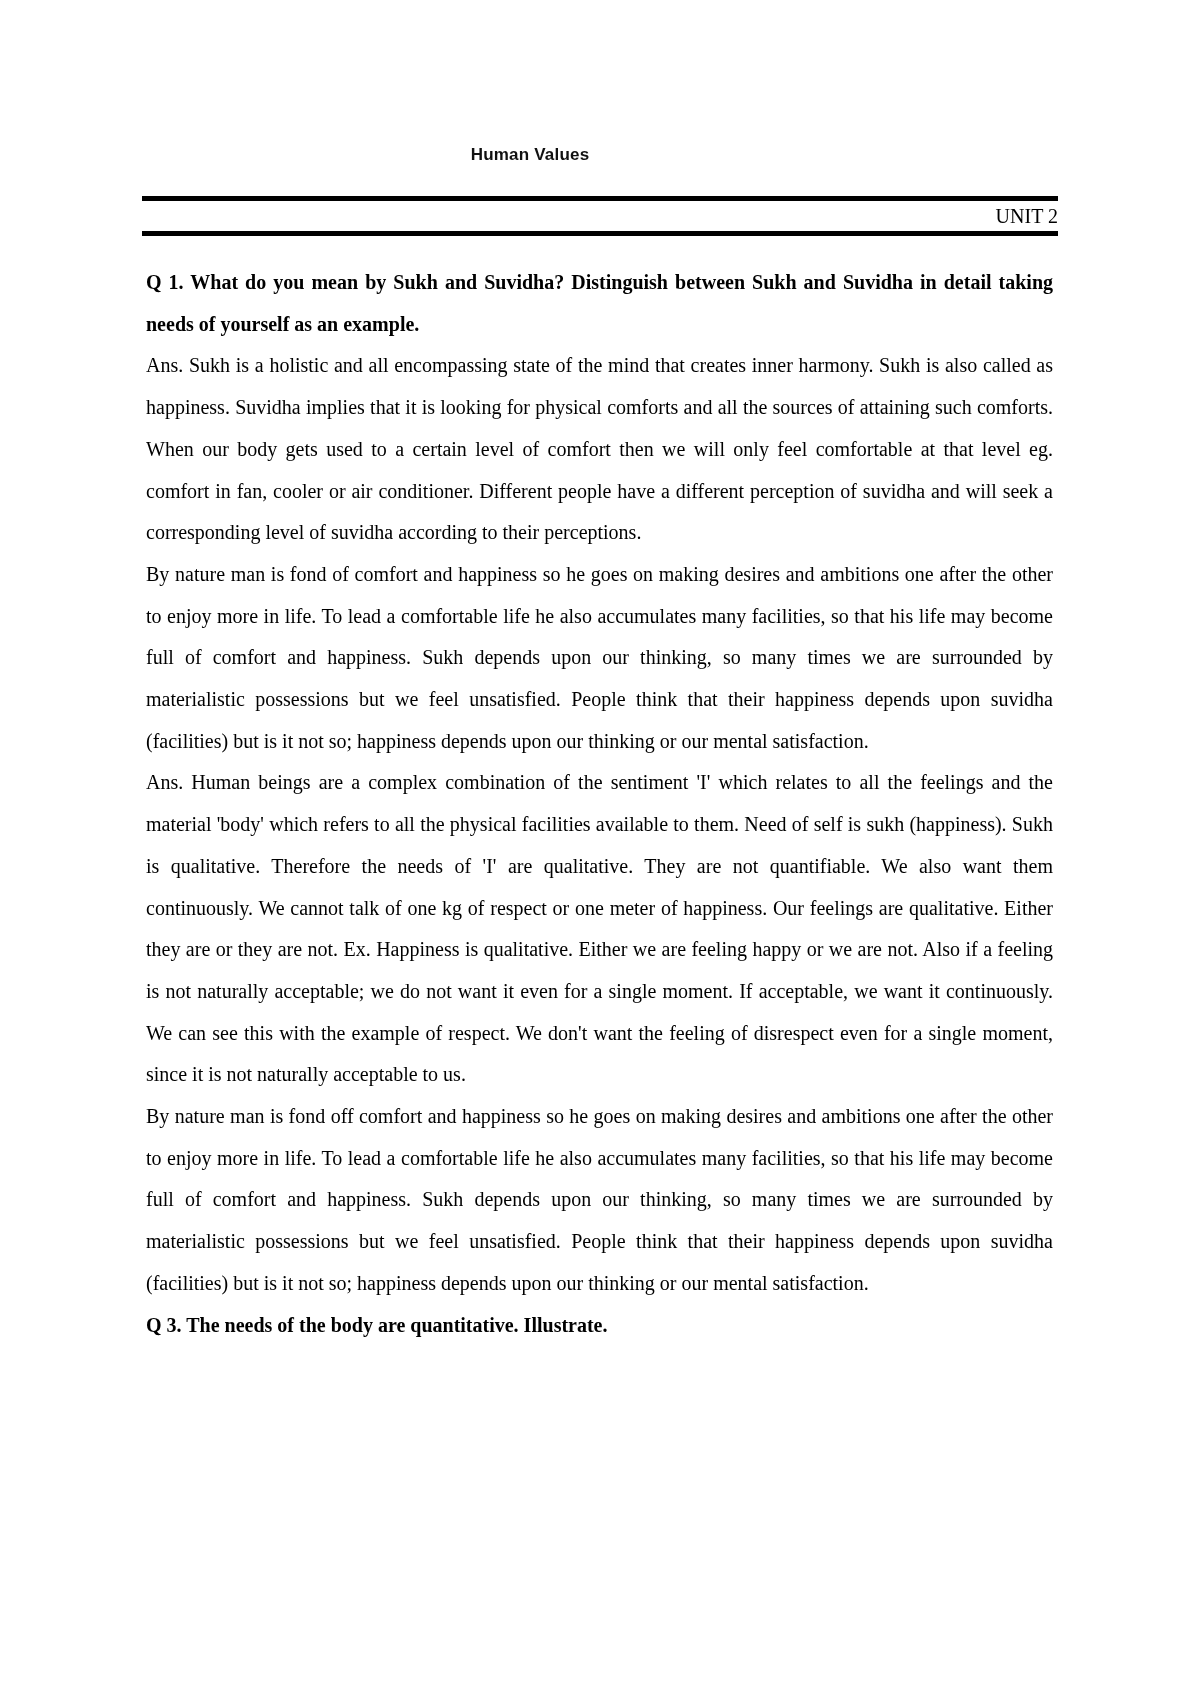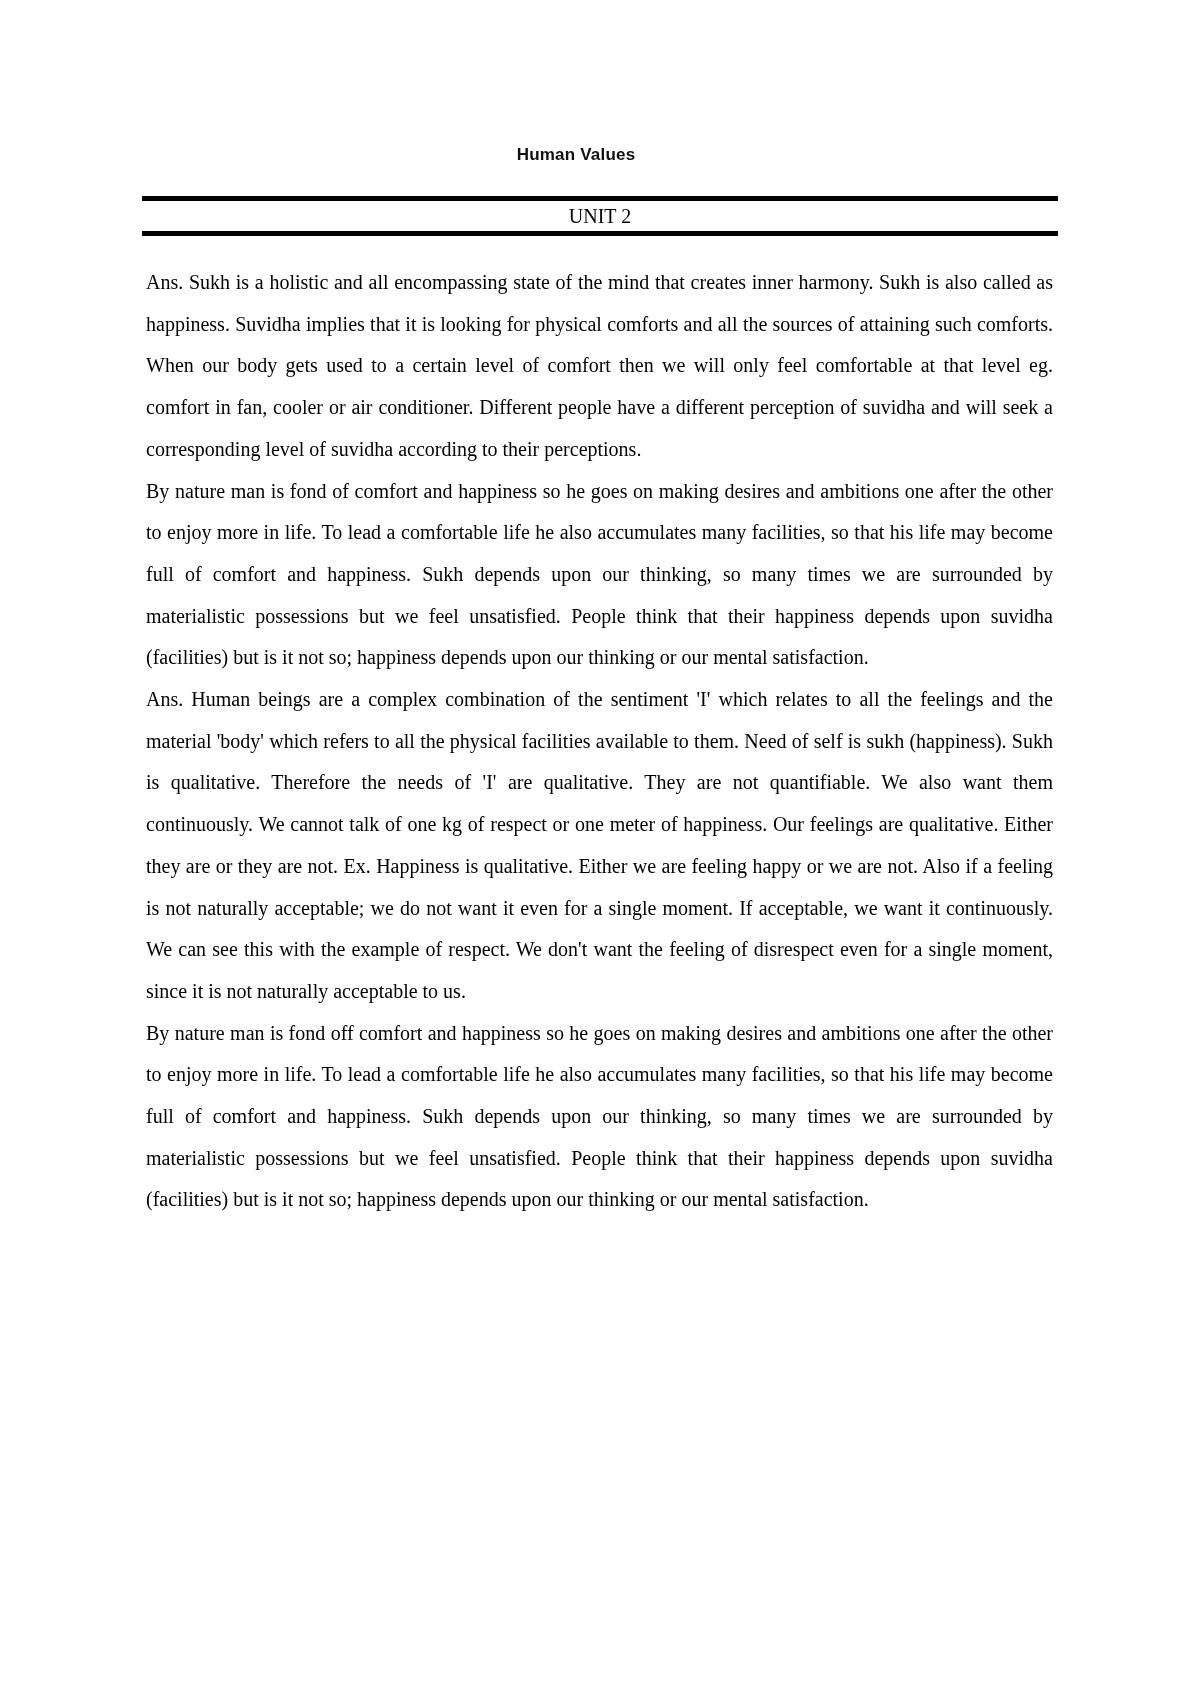--- a/index.html
+++ b/index.html
@@ -3,30 +3,29 @@
 <meta charset="utf-8">
 <style>
   html, body { margin: 0; padding: 0; background: #ffffff; }
   body { width: 1200px; height: 1696px; position: relative; overflow: hidden; color: #000; }
   .page-header {
     position: absolute; left: 0; width: 1060px; top: 145px;
     text-align: center;
     font-family: "Liberation Sans", "DejaVu Sans", sans-serif;
     font-size: 17px; font-weight: bold; color: #111;
     letter-spacing: 0.2px;
-    padding-left: 46px;
   }
   .rule {
     position: absolute; left: 142px; width: 916px; height: 5px; background: #000;
   }
   .rule.top { top: 196px; }
   .rule.bottom { top: 231px; }
   .unit-title {
     position: absolute; left: 142px; width: 916px; top: 203px;
-    text-align: center;
+    text-align: right;
     font-family: "Liberation Serif", "DejaVu Serif", serif;
     font-size: 20px; line-height: 26px;
   }
   .content {
     position: absolute; left: 146px; width: 907px; top: 262px;
     font-family: "Liberation Serif", "DejaVu Serif", serif;
     font-size: 20px; line-height: 41.7px;
     text-align: justify;
   }
   .content p { margin: 0; }
@@ -37,19 +36,21 @@
 </head>
 <body>
 
 <div class="page-header">Human Values</div>
 
 <div class="rule top"></div>
 <div class="unit-title">UNIT 2</div>
 <div class="rule bottom"></div>
 
 <div class="content">
+  <p class="question last-line-left">Q 1. What do you mean by Sukh and Suvidha? Distinguish between Sukh and Suvidha in detail taking needs of yourself as an example.</p>
   <p class="last-line-left"><span class="ans-label">Ans.</span><span> Sukh is a holistic and all encompassing state of the mind that creates inner harmony. Sukh is also called as happiness. Suvidha implies that it is looking for physical comforts and all the sources of attaining such comforts. When our body gets used to a certain level of comfort then we will only feel comfortable at that level eg. comfort in fan, cooler or air conditioner. Different people have a different perception of suvidha and will seek a corresponding level of suvidha according to their perceptions.</span></p>
   <p class="last-line-left">By nature man is fond of comfort and happiness so he goes on making desires and ambitions one after the other to enjoy more in life. To lead a comfortable life he also accumulates many facilities, so that his life may become full of comfort and happiness. Sukh depends upon our thinking, so many times we are surrounded by materialistic possessions but we feel unsatisfied. People think that their happiness depends upon suvidha (facilities) but is it not so; happiness depends upon our thinking or our mental satisfaction.</p>
 
   <p class="last-line-left"><span class="ans-label">Ans.</span><span> Human beings are a complex combination of the sentiment 'I' which relates to all the feelings and the material 'body' which refers to all the physical facilities available to them. Need of self is sukh (happiness). Sukh is qualitative. Therefore the needs of 'I' are qualitative. They are not quantifiable. We also want them continuously. We cannot talk of one kg of respect or one meter of happiness. Our feelings are qualitative. Either they are or they are not. Ex. Happiness is qualitative. Either we are feeling happy or we are not. Also if a feeling is not naturally acceptable; we do not want it even for a single moment. If acceptable, we want it continuously. We can see this with the example of respect. We don't want the feeling of disrespect even for a single moment, since it is not naturally acceptable to us.</span></p>
   <p class="last-line-left">By nature man is fond off comfort and happiness so he goes on making desires and ambitions one after the other to enjoy more in life. To lead a comfortable life he also accumulates many facilities, so that his life may become full of comfort and happiness. Sukh depends upon our thinking, so many times we are surrounded by materialistic possessions but we feel unsatisfied. People think that their happiness depends upon suvidha (facilities) but is it not so; happiness depends upon our thinking or our mental satisfaction.</p>
 
+  <p class="question last-line-left">Q 3. The needs of the body are quantitative. Illustrate.</p>
 </div>
 
 </body></html>

